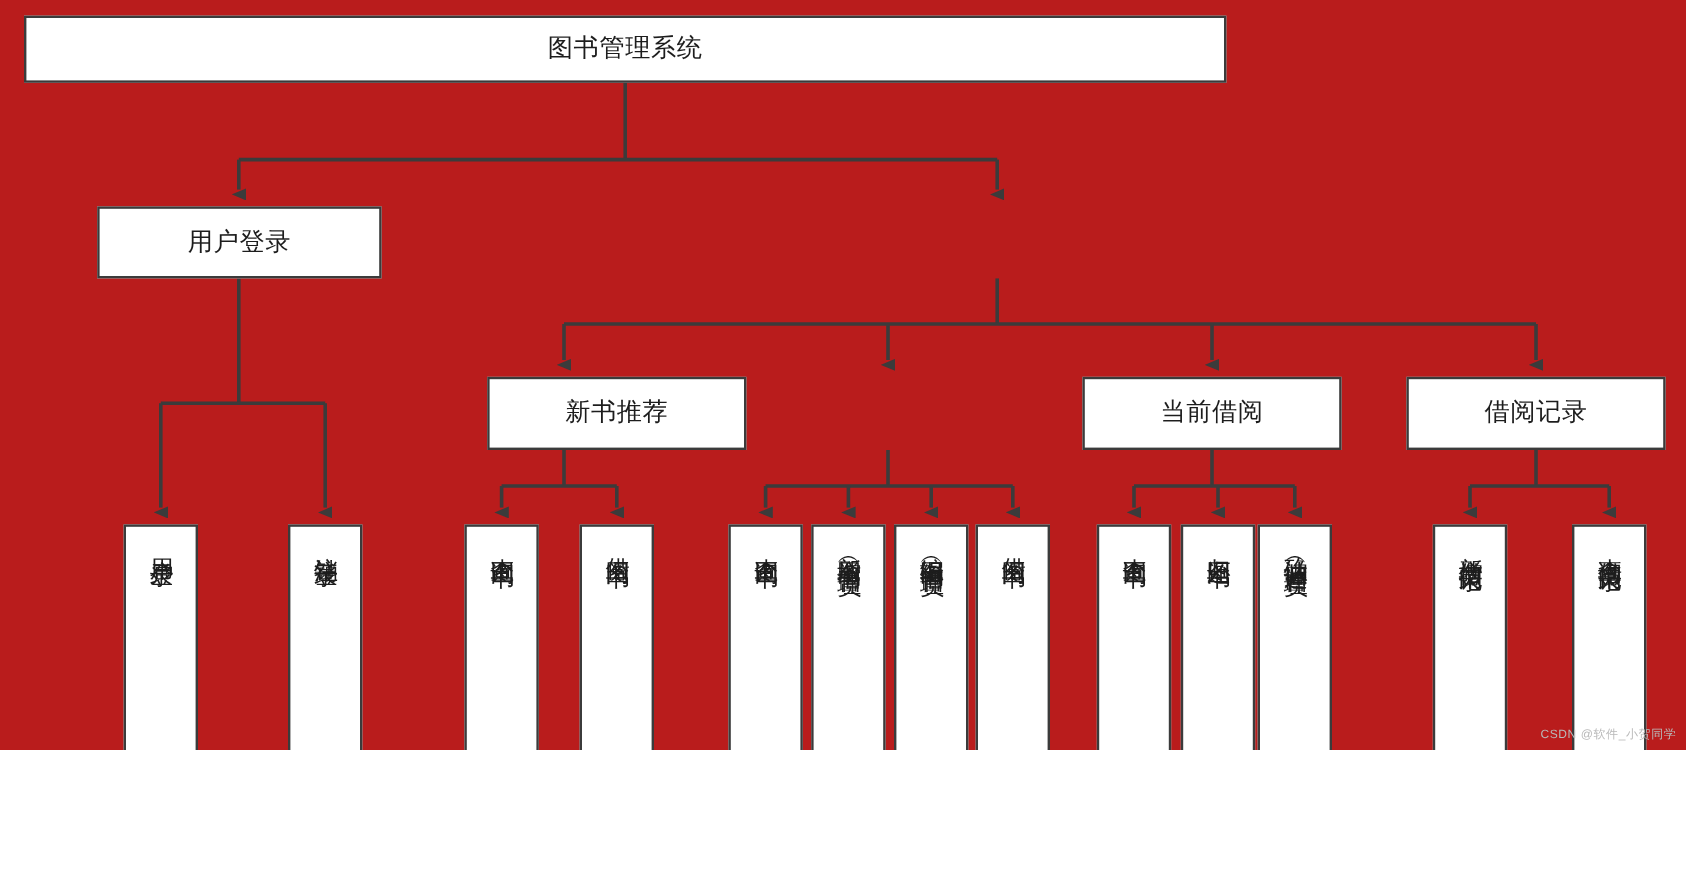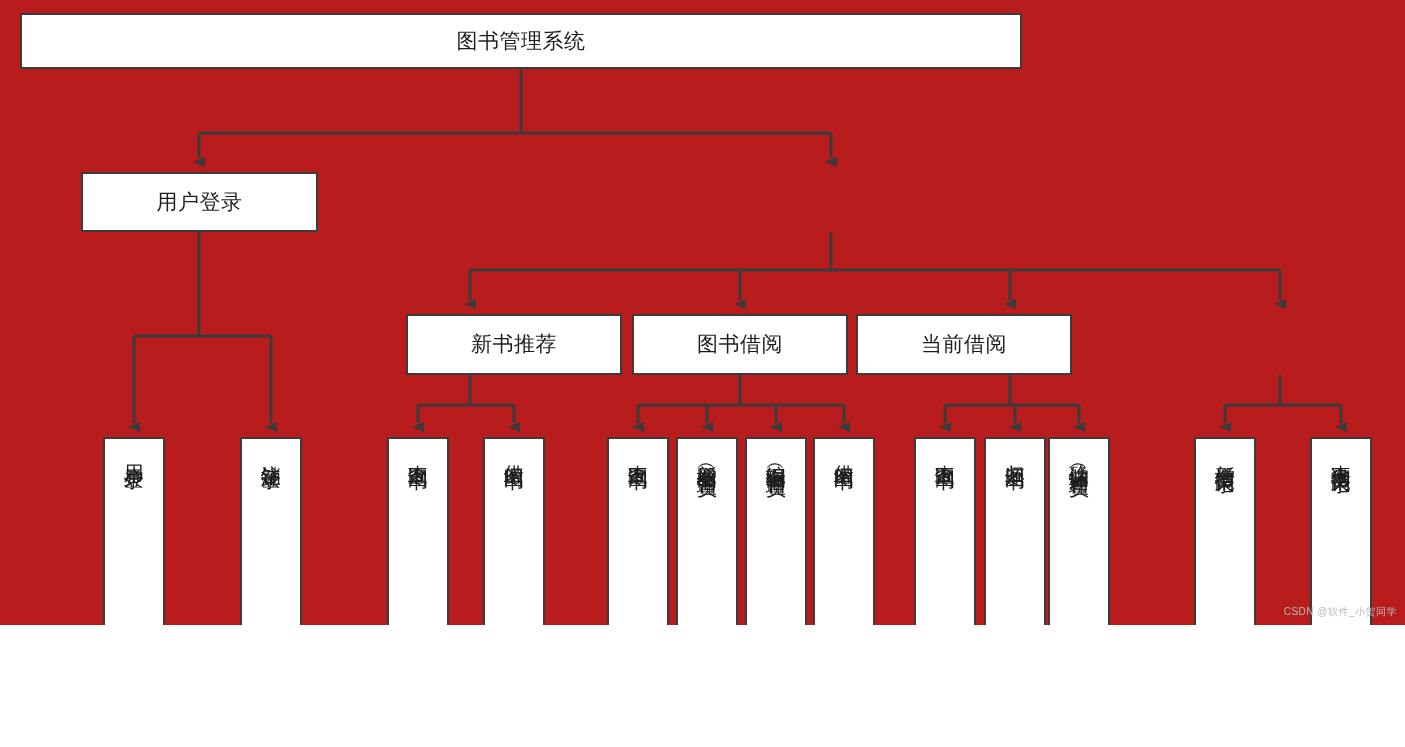--- a/index.html
+++ b/index.html
@@ -124,25 +124,25 @@
     <span class="label">图书管理系统</span>
   </div>
 
   <div class="node" style="left:81px;top:172px;width:237px;height:60px;">
     <span class="label">用户登录</span>
   </div>
 
   <div class="node" style="left:362px;top:314px;width:216px;height:61px;margin-left:44px;">
     <span class="label">新书推荐</span>
   </div>
-  <div class="node" style="left:632px;top:314px;width:216px;height:61px;">
-    <span class="label">图书借阅</span>
+  <div class="node" style="left:902px;top:314px;width:216px;height:61px;align-items:center;">
+    <span class="label">当前借阅</span>
   </div>
-  <div class="node" style="left:856px;top:314px;width:216px;height:61px;align-items:center;">
-    <span class="label">当前借阅</span>
+  <div class="node" style="left:1172px;top:314px;width:216px;height:61px;">
+    <span class="label">借阅记录</span>
   </div>
 
   <div class="node vertical" style="left:103px;top:437px;width:62px;height:297px;">
     <span class="label">用户登录</span>
   </div>
   <div class="node vertical" style="left:240px;top:437px;width:62px;height:297px;">
     <span class="label">注销登录</span>
   </div>
   <div class="node vertical" style="left:387px;top:437px;width:62px;height:297px;">
     <span class="label">查询图书</span>

